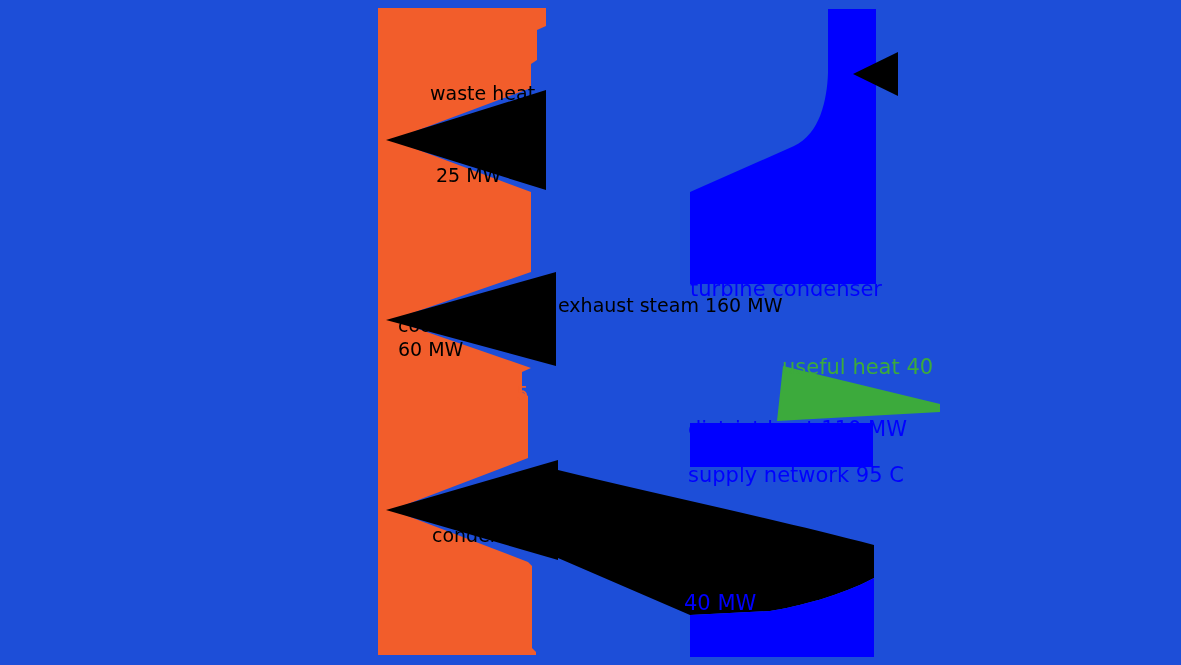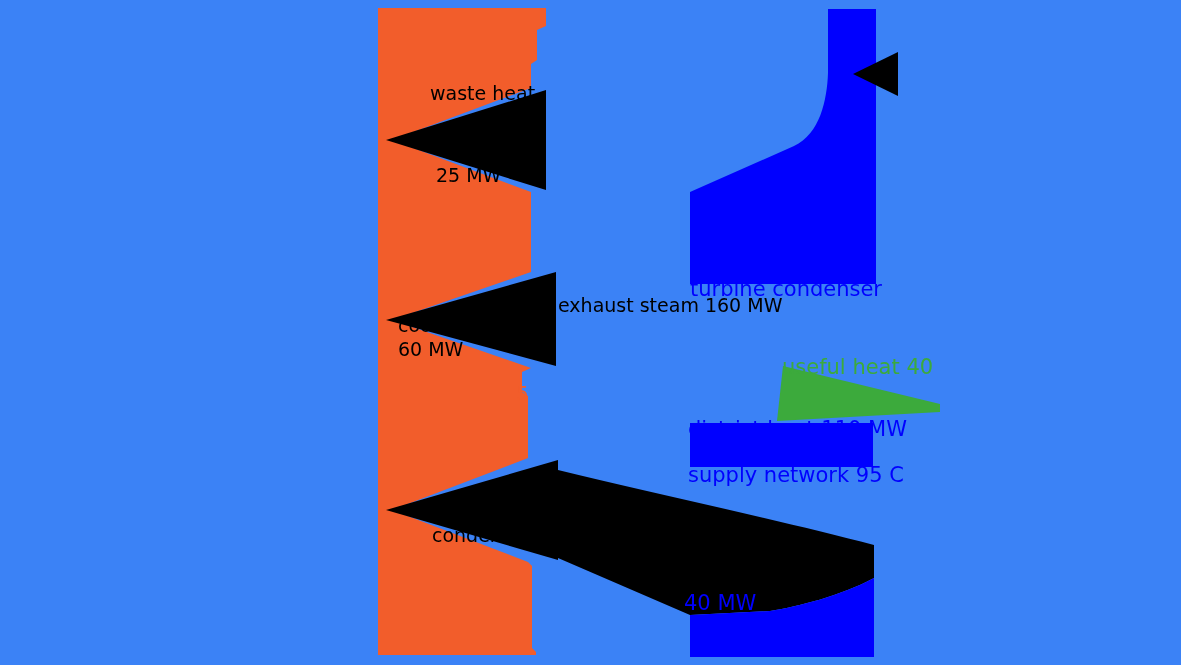--- a/index.html
+++ b/index.html
@@ -1,16 +1,16 @@
 <!DOCTYPE html>
 <html><head>
 <meta charset="utf-8">
 <style>
   html,body{margin:0;padding:0;background:#ffffff;}
-  .stage{position:relative;width:1181px;height:665px;background:#3b82f6;overflow:hidden;
+  .stage{position:relative;width:1181px;height:665px;background:#1d4ed8;overflow:hidden;
          font-family:"DejaVu Sans","Liberation Sans",sans-serif;}
   svg{display:block}
   text{font-family:"DejaVu Sans","Liberation Sans",sans-serif;}
   .lbl-black{fill:#000000;font-size:19px;}
   .lbl-blue{fill:#0000ff;font-size:21px;}
   .lbl-green{fill:#3caa3c;font-size:21px;}
   .lbl-orange{fill:#f25d2b;font-size:20px;}
 </style>
 </head>
 <body>

